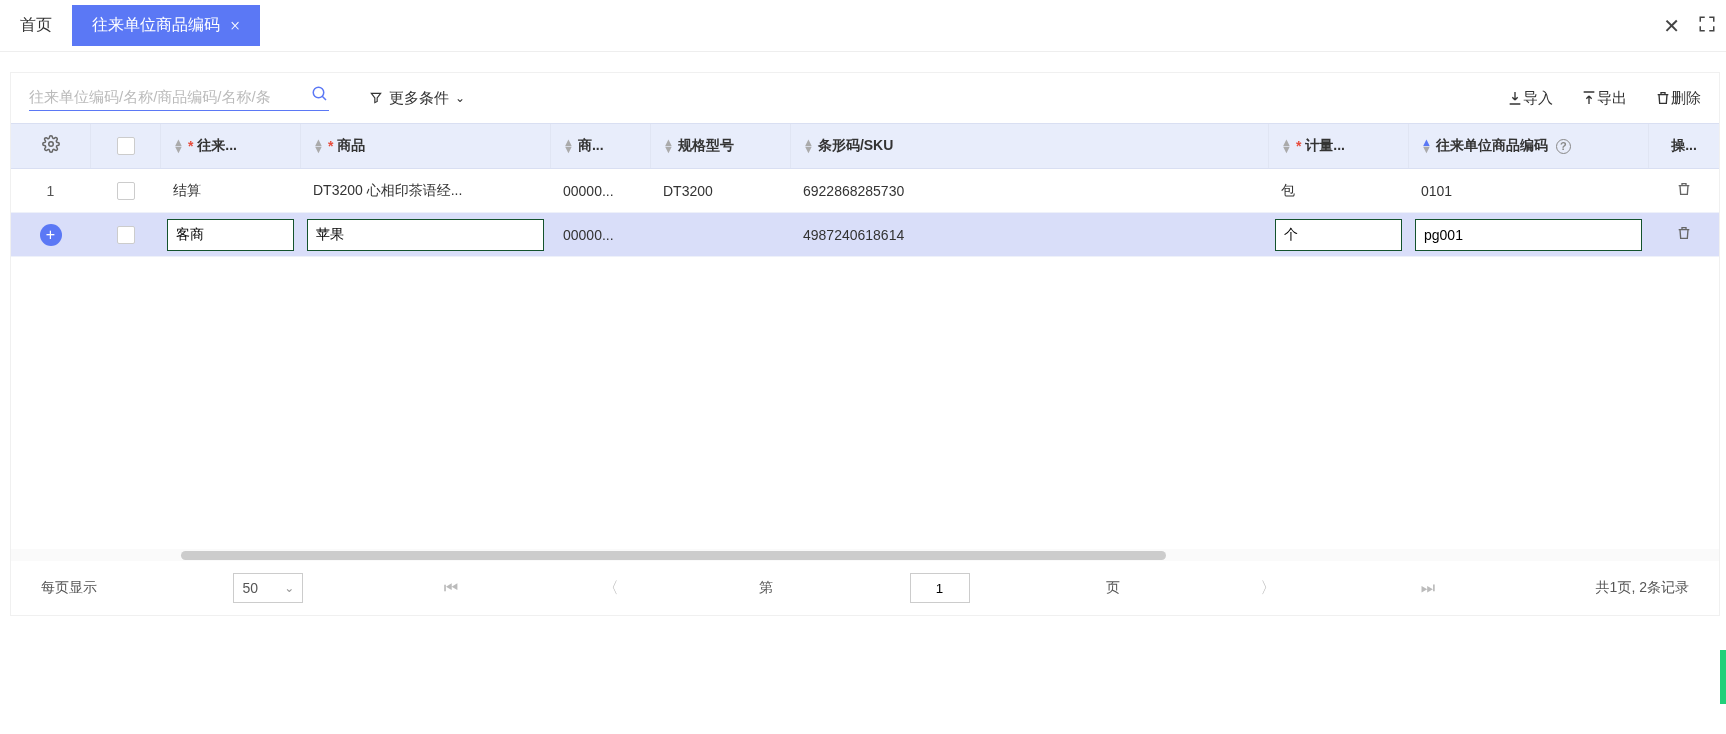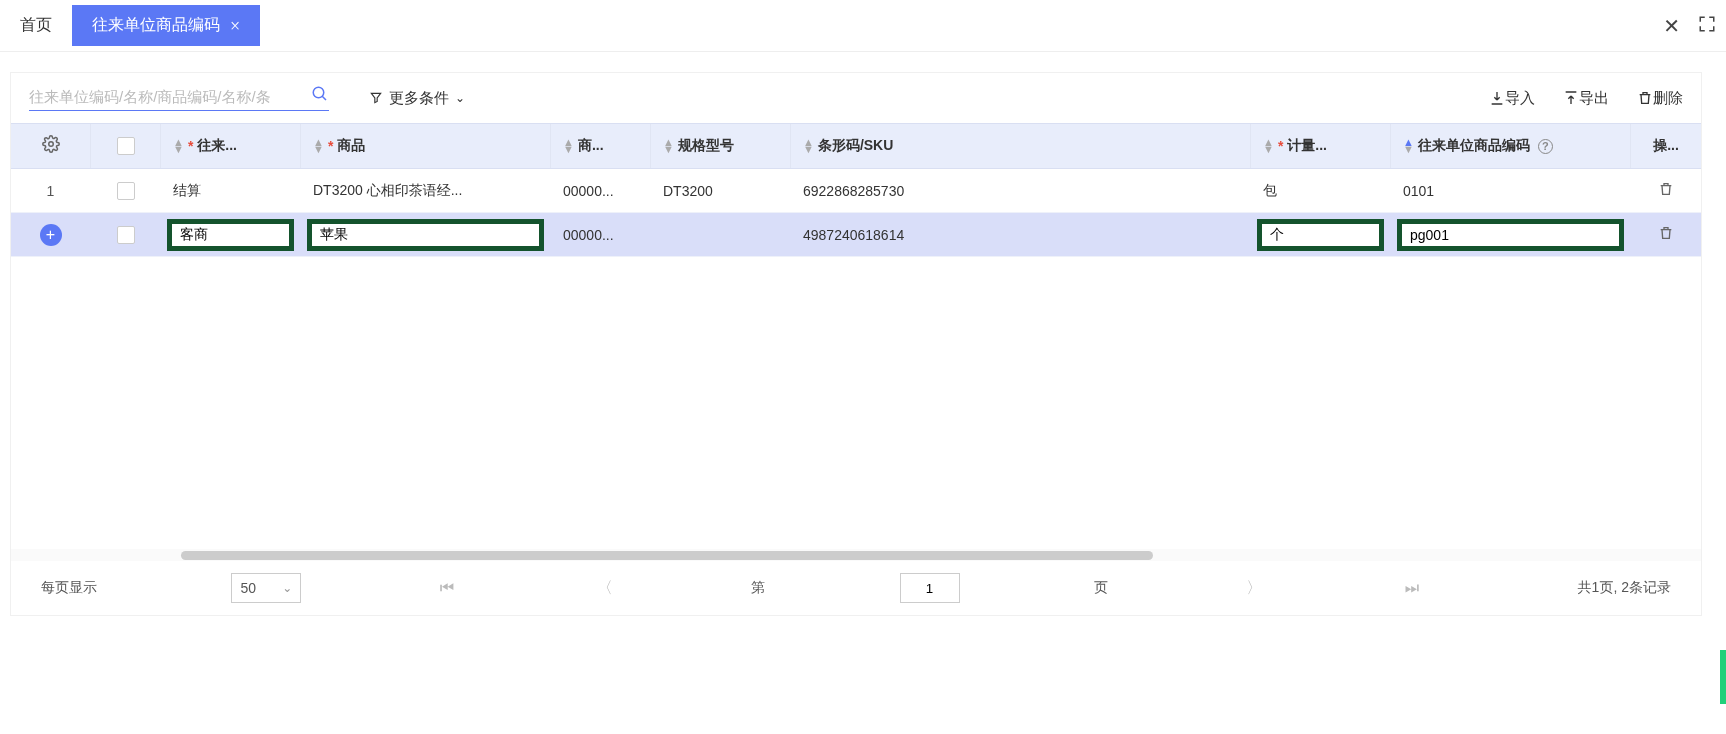--- a/index.html
+++ b/index.html
@@ -7,21 +7,21 @@
 
   
   .tab-bar { display: flex; align-items: center; height: 52px; border-bottom: 1px solid #eee; position: relative; }
   .tab { padding: 0 20px; height: 41px; display: flex; align-items: center; cursor: pointer; font-size: 16px; font-family: Liberation Serif, serif; }
   .tab.active { background: #5B78F5; color: #fff; }
   .tab .tab-close { margin-left: 10px; font-size: 18px; cursor: pointer; line-height: 1; }
   .tab-bar-actions { position: absolute; right: 10px; top: 0; height: 52px; display: flex; align-items: center; gap: 18px; }
   .tab-bar-actions .icon-btn { cursor: pointer; font-size: 20px; color: #444; }
 
   
-  .content { padding: 20px 24px 10px 10px; }
+  .content { padding: 20px 6px 10px 10px; }
   .main-panel { background: #fff; border: 1px solid #f0f0f0; border-bottom: none; }
 
   
   .toolbar { display: flex; align-items: center; padding: 12px 18px; }
   .search-wrap { display: flex; align-items: center; border-bottom: 1px solid #5B78F5; padding-bottom: 2px; width: 300px; }
   .search-input { border: none; outline: none; font-size: 15px; flex: 1; color: #333; background: transparent; }
   .search-input::placeholder { color: #bbb; }
   .search-icon { color: #5B78F5; font-size: 18px; cursor: pointer; }
   .more-filter { margin-left: 40px; display: flex; align-items: center; gap: 6px; cursor: pointer; font-size: 15px; }
   .toolbar-right { margin-left: auto; display: flex; align-items: center; gap: 28px; }
@@ -54,21 +54,21 @@
   .grid-row.active { background: #D9DEF9; }
   .grid-row .cell { border-right: 1px solid transparent; }
   .grid-header .cell-h:last-child, .grid-row .cell:last-child { border-right: none; }
 
   .row-num { color: #555; }
   .checkbox { width: 18px; height: 18px; border: 1px solid #ccc; border-radius: 2px; background: #fff; cursor: pointer; }
   .add-btn { width: 22px; height: 22px; border-radius: 50%; background: #5B78F5; color: #fff; display: flex; align-items: center; justify-content: center; font-size: 16px; cursor: pointer; }
   .gear-icon { font-size: 18px; color: #666; cursor: pointer; }
   .trash-icon { font-size: 16px; color: #666; cursor: pointer; }
 
-  .cell-input { width: 100%; height: 32px; border: 5px solid #14532d; padding: 0 8px; font-size: 14px; outline: none; background: #fff; }
+  .cell-input { width: 100%; height: 32px; border: 1px solid #14532d; padding: 0 8px; font-size: 14px; outline: none; background: #fff; }
   .grid-row.active .c-a, .grid-row.active .c-b, .grid-row.active .c-f, .grid-row.active .c-g { padding: 0 6px; }
 
   
   .hscroll { height: 12px; background: #fafafa; display: flex; align-items: center; padding: 0 170px 0 170px; }
   .hscroll-thumb { height: 9px; background: #ccc; border-radius: 5px; width: 72%; }
 
   
   .pagination { display: flex; align-items: center; justify-content: space-between; gap: 12px; padding: 12px 30px; font-size: 14px; color: #555; border: 1px solid #f0f0f0; border-top: none; }
   .page-size-select { border: 1px solid #ccc; height: 30px; width: 70px; display: flex; align-items: center; justify-content: space-between; padding: 0 8px; cursor: pointer; }
   .page-input { border: 1px solid #ccc; height: 30px; width: 60px; text-align: center; }

